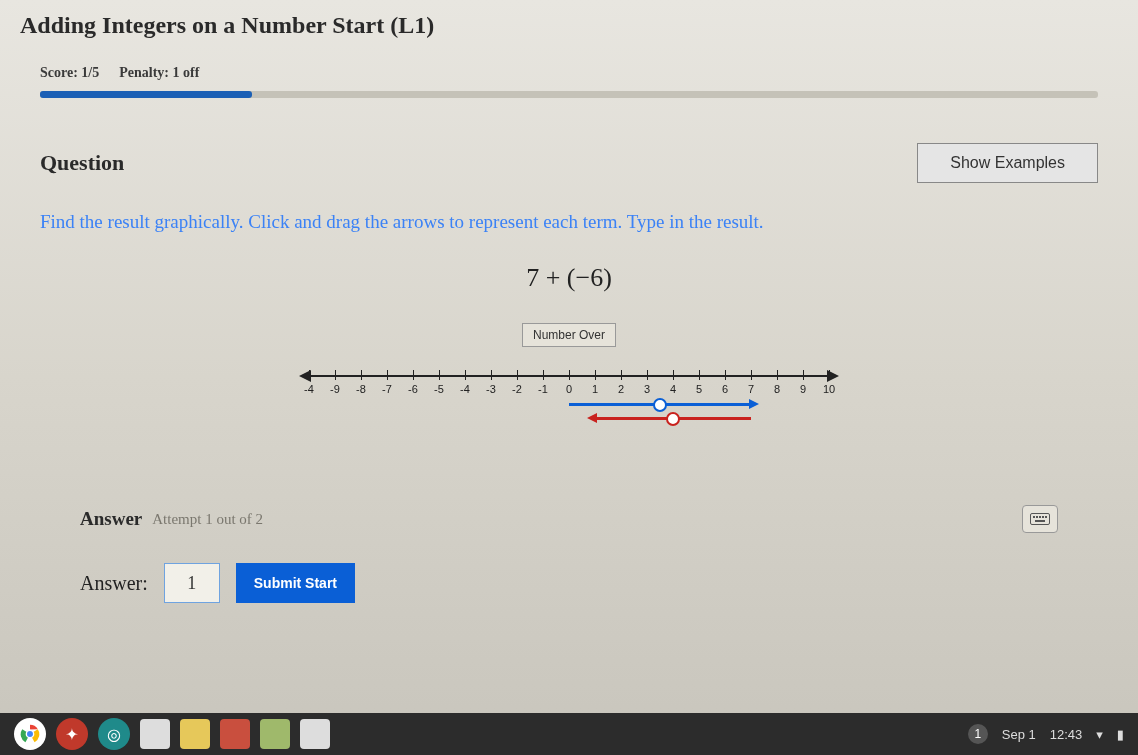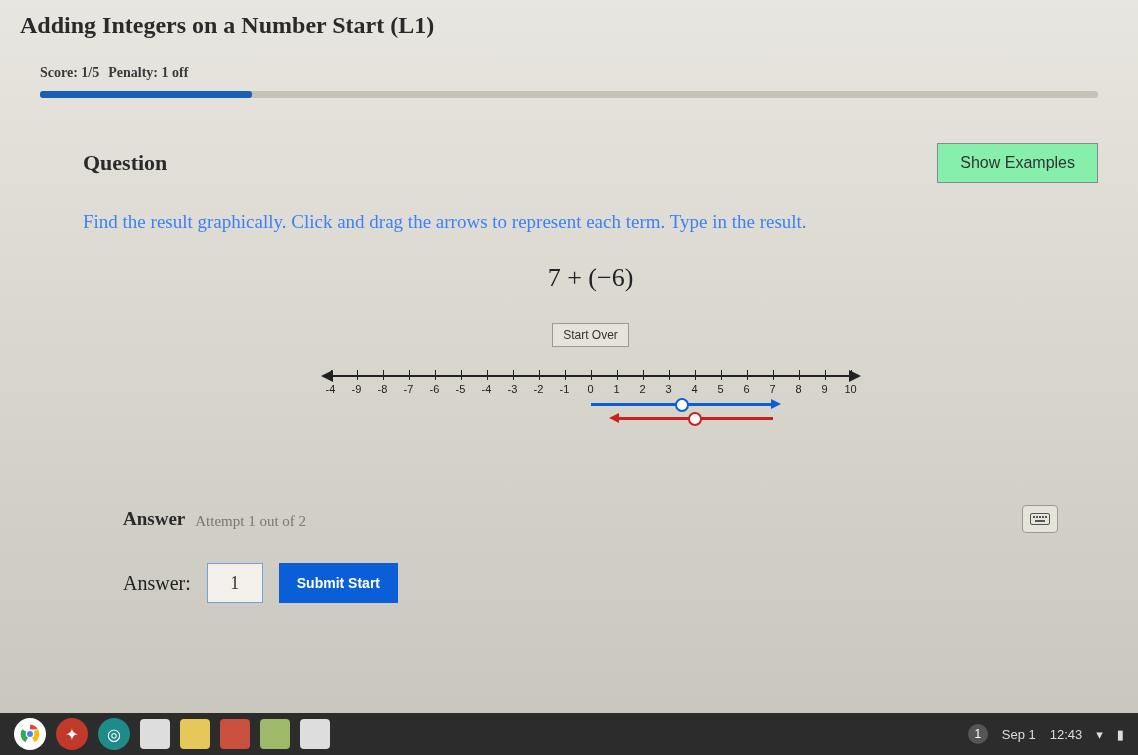--- a/index.html
+++ b/index.html
@@ -12,21 +12,21 @@
     position: relative;
   }
   .page-title {
     font-size: 24px;
     font-weight: bold;
     color: #2a2a2a;
     padding: 12px 20px 8px;
   }
   .score-row {
     display: flex;
-    gap: 9px;
+    gap: 20px;
     padding: 18px 40px 6px;
     font-size: 14px;
     font-weight: bold;
     color: #3a3a3a;
   }
   .progress-bar {
     margin: 4px 40px 0;
     height: 7px;
     background: #c5c2b8;
     border-radius: 3px;
@@ -34,40 +34,39 @@
   }
   .progress-fill {
     position: absolute;
     left: 0; top: 0; bottom: 0;
     width: 20%;
     background: #1b5fb5;
     border-radius: 3px;
   }
   .question-area {
     padding: 45px 40px 0;
-    margin-left: 43px;
   }
   .question-header {
     display: flex;
     justify-content: space-between;
     align-items: center;
     margin-bottom: 28px;
   }
   .question-label {
     font-size: 22px;
     font-weight: bold;
     color: #2a2a2a;
   }
   .examples-btn {
     font-family: Arial, sans-serif;
     font-size: 16px;
     color: #333;
-    background: #86efac;
+    background: #e5e5e5;
     border: 1px solid #888;
-    padding: 10px 22px;
+    padding: 10px 32px;
     cursor: pointer;
   }
   .instructions {
     font-size: 19px;
     color: #3b82f6;
     margin-bottom: 30px;
   }
   .expression {
     text-align: center;
     font-size: 26px;
@@ -166,21 +165,21 @@
   }
   .handle-blue { border: 2px solid #0a5fd6; }
   .handle-red  { border: 2px solid #c9221e; }
   .answer-row {
     display: flex;
     align-items: center;
     padding: 0 40px;
     gap: 10px;
     justify-content: space-between;
   }
-  .answer-row-left { display:flex; align-items:flex-end; gap:10px; }
+  .answer-row-left { display:flex; align-items:center; gap:10px; }
   .answer-label {
     font-size: 19px;
     font-weight: bold;
     color: #2a2a2a;
   }
   .attempt-text {
     font-size: 15px;
     color: #7a776e;
   }
   .keyboard-btn {
@@ -275,21 +274,21 @@
   <div class="question-header">
     <div class="question-label">Question</div>
     <button class="examples-btn">Show Examples</button>
   </div>
 
   <div class="instructions">Find the result graphically. Click and drag the arrows to represent each term. Type in the result.</div>
 
   <div class="expression">7 + (−6)</div>
 
   <div class="startover-wrap">
-    <button class="startover-btn">Start Over</button>
+    <button class="startover-btn">Number Over</button>
   </div>
 
   <div class="numberline-wrap">
     <div class="numberline" id="nl">
       <div class="nl-arrow-l"></div>
       <div class="nl-axis"></div>
       <div class="nl-arrow-r"></div>
     <div class="tick" style="left: 0px;"></div>
         <div class="tick-label" style="left: 0px;">-4</div>
         <div class="tick" style="left: 26px;"></div>

